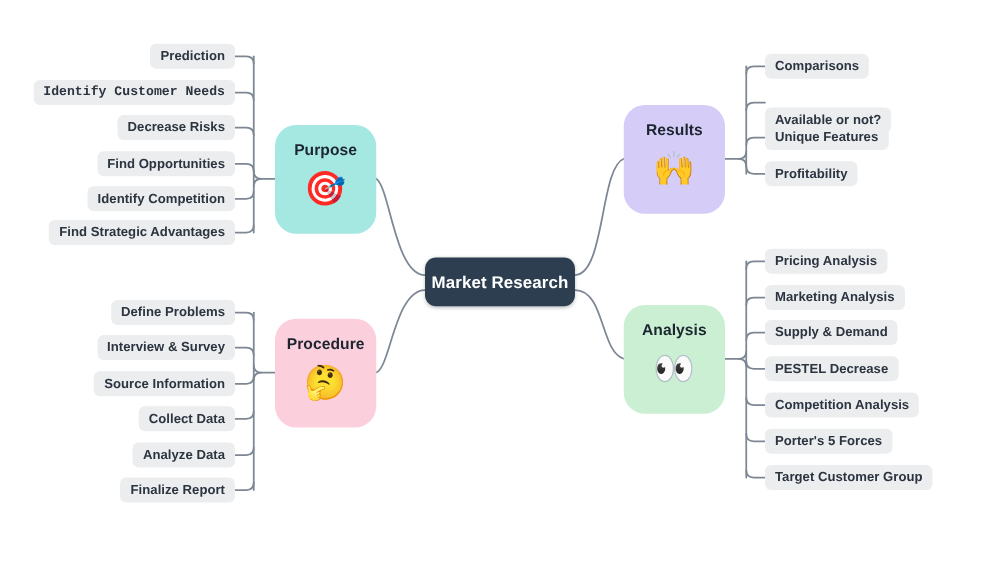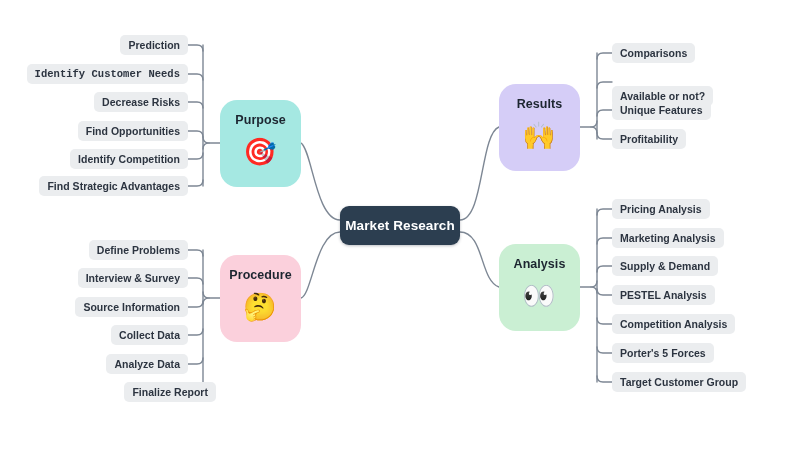--- a/index.html
+++ b/index.html
@@ -195,21 +195,21 @@
   </div>
   <div class="chip right-align" style="right:612px; top:297px;">
     <span>Source Information</span>
   </div>
   <div class="chip right-align" style="right:612px; top:325px;">
     <span>Collect Data</span>
   </div>
   <div class="chip right-align" style="right:612px; top:354px;">
     <span>Analyze Data</span>
   </div>
-  <div class="chip right-align" style="right:584px; top:382px;">
+  <div class="chip right-align" style="right:612px; top:382px;">
     <span>Finalize Report</span>
   </div>
 
   <div class="chip" style="left:612px; top:43px;">
     <span>Comparisons</span>
   </div>
   <div class="chip" style="left:612px; top:72px;margin-top:14px;">
     <span>Available or not?</span>
   </div>
   <div class="chip" style="left:612px; top:100px;">
@@ -222,21 +222,21 @@
   <div class="chip" style="left:612px; top:199px;">
     <span>Pricing Analysis</span>
   </div>
   <div class="chip" style="left:612px; top:228px;">
     <span>Marketing Analysis</span>
   </div>
   <div class="chip" style="left:612px; top:256px;">
     <span>Supply &amp; Demand</span>
   </div>
   <div class="chip" style="left:612px; top:285px;">
-    <span>PESTEL Analysis</span>
+    <span>PESTEL Decrease</span>
   </div>
   <div class="chip" style="left:612px; top:314px;">
     <span>Competition Analysis</span>
   </div>
   <div class="chip" style="left:612px; top:343px;">
     <span>Porter's 5 Forces</span>
   </div>
   <div class="chip" style="left:612px; top:372px;">
     <span>Target Customer Group</span>
   </div>

